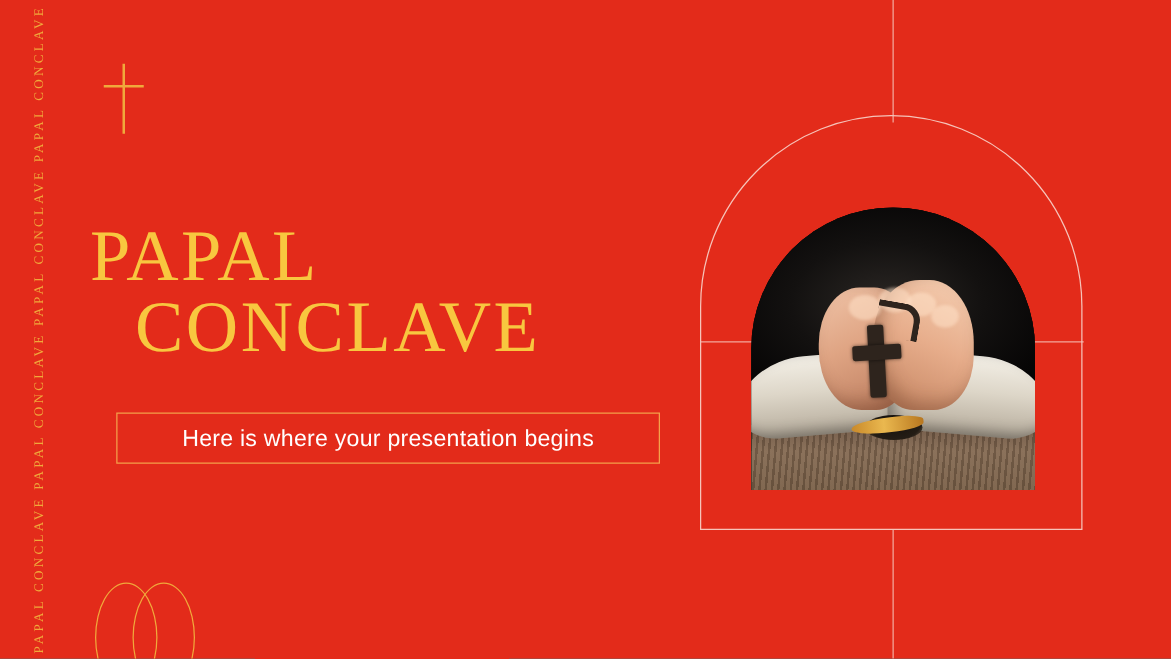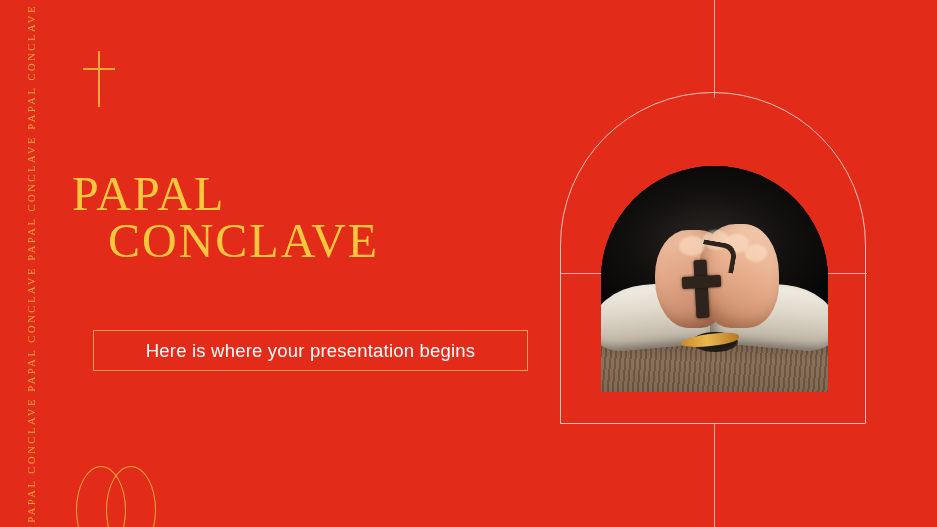--- a/index.html
+++ b/index.html
@@ -247,21 +247,21 @@
 
   
   .title {
     position: absolute;
     left: 72px;
     top: 138px;
     width: 470px;
     color: #F8C73F;
     font-family: "Liberation Serif", serif;
     font-weight: 400;
-    font-size: 48px;
+    font-size: 58px;
     line-height: 0.98;
     letter-spacing: 2px;
   }
   .title .line { display: block; }
   .title .line2 { padding-left: 36px; }
 
   
   .subtitle-box {
     position: absolute;
     left: 73px;

